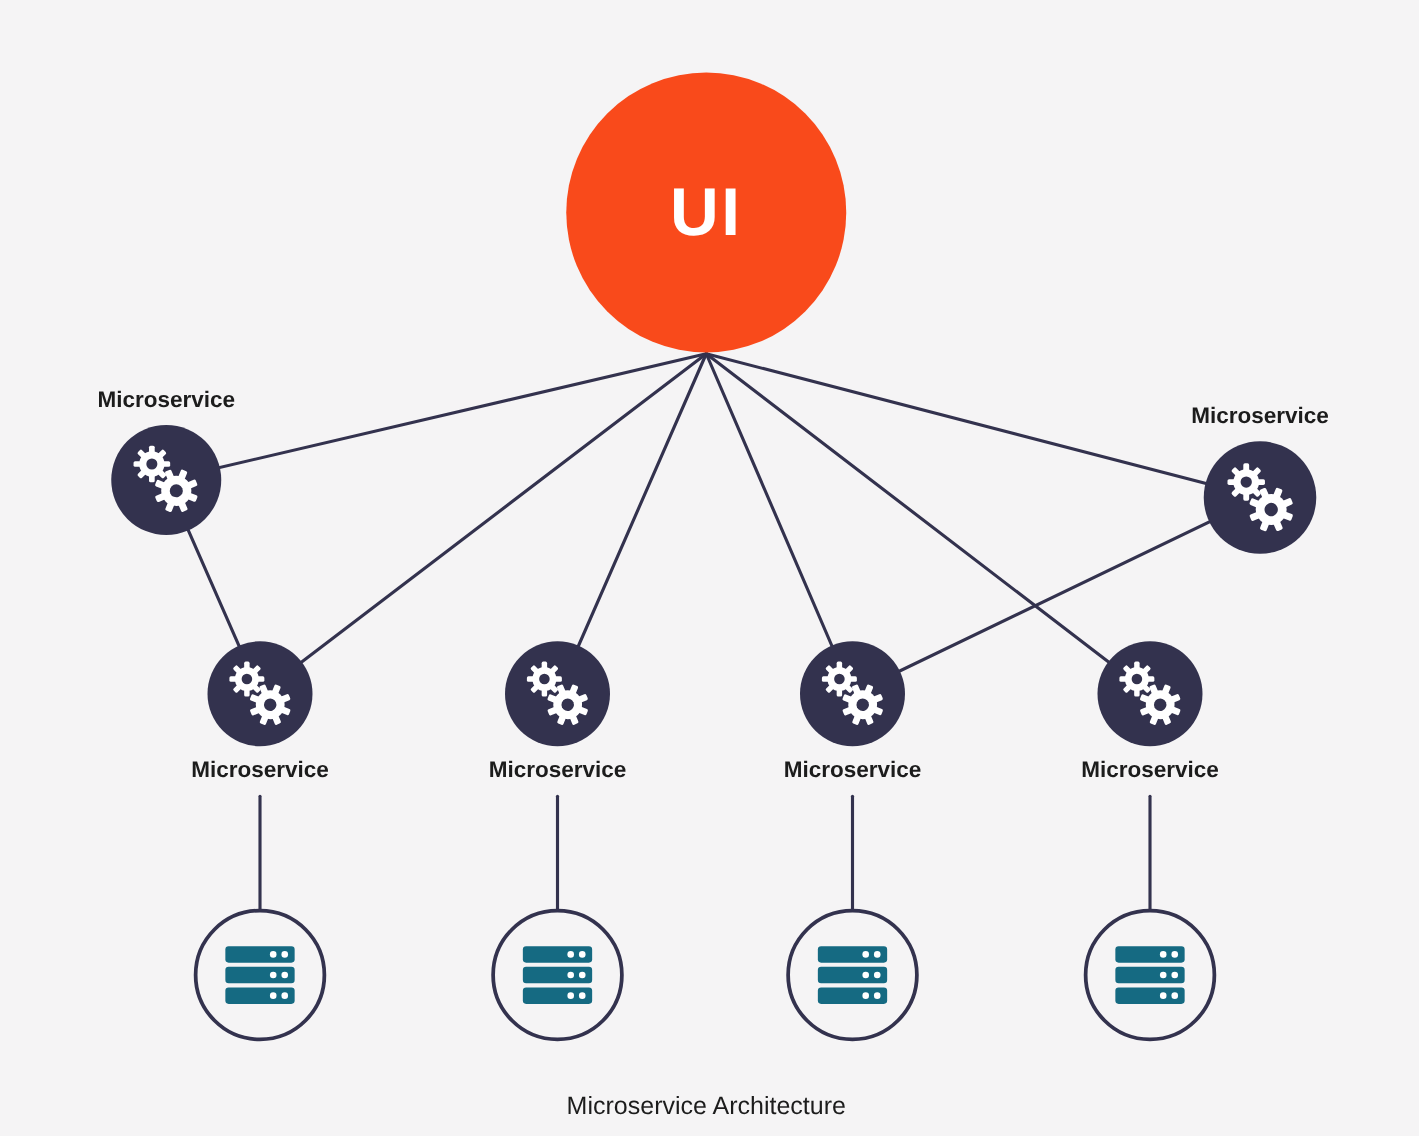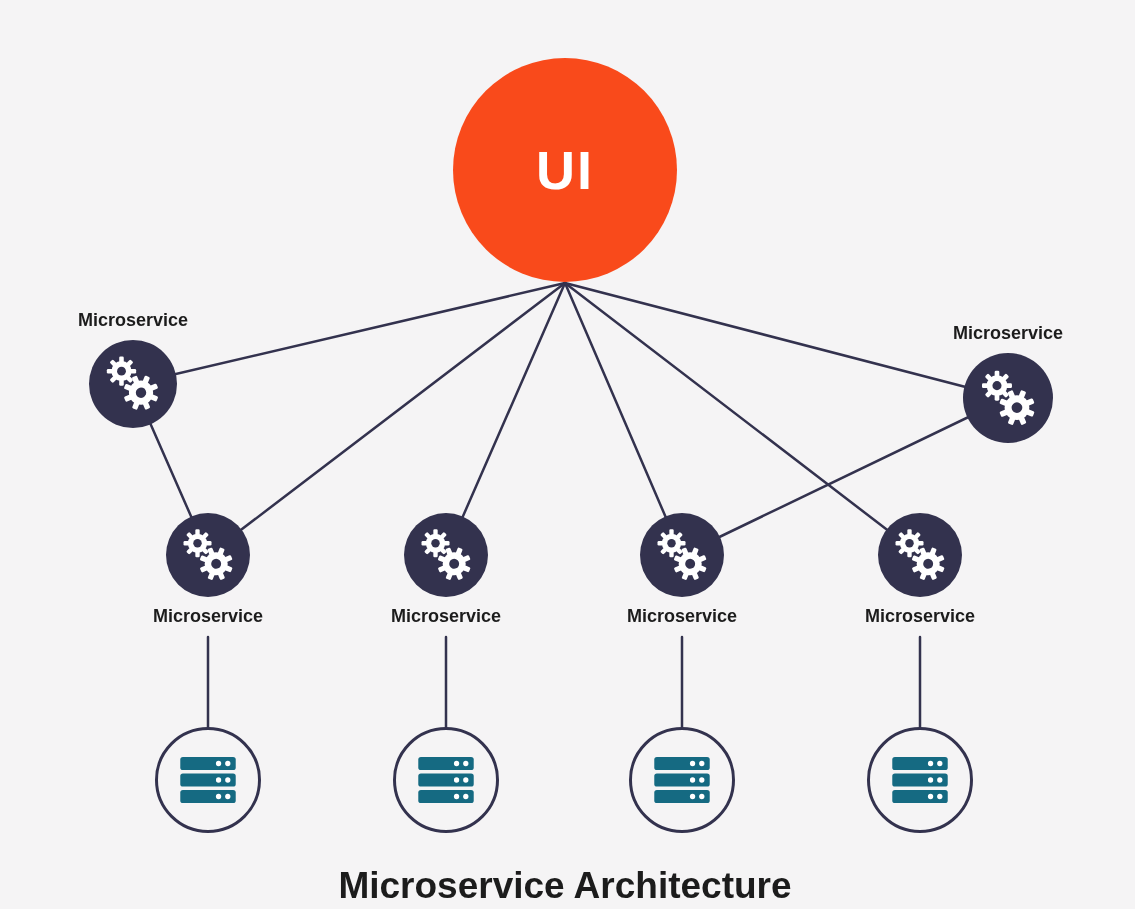--- a/index.html
+++ b/index.html
@@ -76,22 +76,22 @@
     border: 3px solid var(--ring);
     display: flex;
     align-items: center;
     justify-content: center;
   }
   .db-node svg { width: 66%; height: 66%; }
   .diagram-title {
     position: absolute;
     transform: translate(-50%, -50%);
     z-index: 2;
-    font-size: 37px;
-    font-weight: 700;
+    font-size: 20px;
+    font-weight: 400;
     color: var(--label);
     white-space: nowrap;
   }
   .defs-svg { position: absolute; width: 0; height: 0; }
 </style>
 </head>
 <body>
 
 <svg class="defs-svg" aria-hidden="true">
   <defs>

